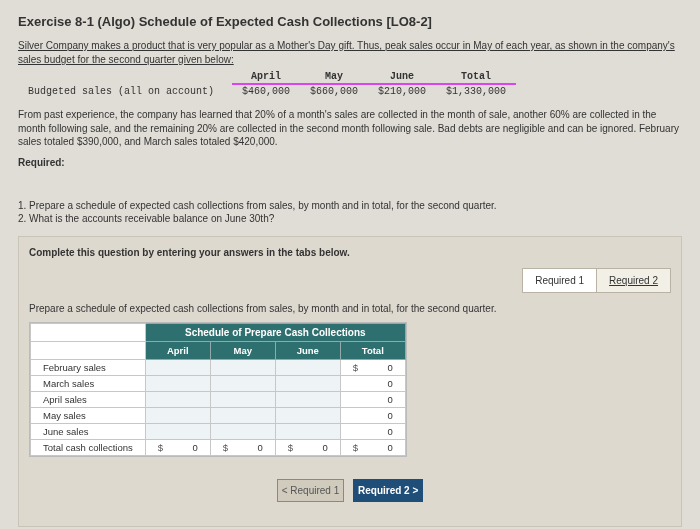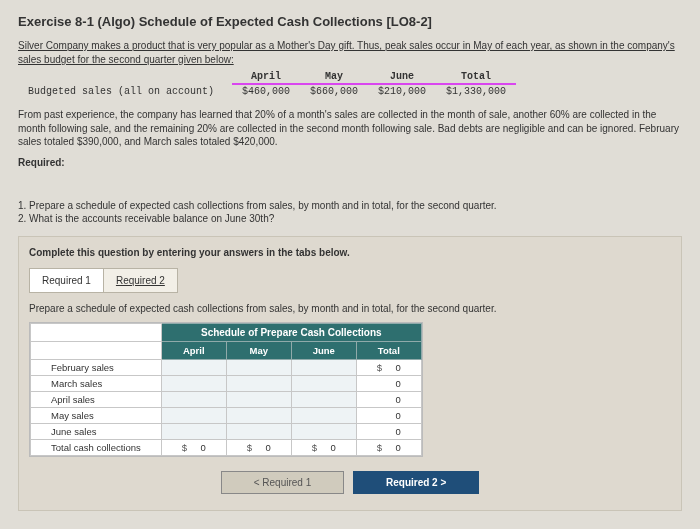--- a/index.html
+++ b/index.html
@@ -30,53 +30,53 @@
   .req-head { font-weight: bold; font-size: 10px; margin-bottom: 2px; }
   .req-list { font-size: 10px; line-height: 1.35; margin-bottom: 10px; margin-top: 31px; }
 
   .inner-box {
     background: #ded9cf;
     border: 1px solid #c9c4b7;
     padding: 10px 10px 12px 10px;
   }
   .instruct-bold { font-weight: bold; font-size: 10px; margin-bottom: 10px; }
 
-  .tabs { display: flex; margin-bottom: 10px; }
+  .tabs { display: flex; margin-bottom: 10px; justify-content: flex-end; }
   .tab {
     border: 1px solid #b8b3a5;
     padding: 6px 12px;
     font-size: 10px;
     background: #f2efe7;
     cursor: pointer;
   }
   .tab.active { background: #fff; }
   .tab + .tab { border-left: none; text-decoration: underline; }
 
   .subinstr { font-size: 10px; margin-bottom: 8px; }
 
   .sched-wrap { background: #fff; border: 1px solid #bbb; display: inline-block; }
   .sched { border-collapse: collapse; font-size: 9.5px; }
   .sched th {
     background: #2e6f6f; color: #fff; font-weight: bold;
     border: 1px solid #8faaaa; padding: 3px 6px; text-align: center;
   }
   .sched th.title { background: #2e6f6f; font-size: 10px; }
   .sched td {
-    border: 1px solid #c7c7c7; padding: 2px 20px; height: 16px;
+    border: 1px solid #c7c7c7; padding: 2px 12px; height: 16px;
     text-align: right;
   }
   .sched td.rowlbl { text-align: left; min-width: 110px; background: #fff; }
   .sched td.input { background: #eef3f5; min-width: 65px; }
   .sched td.total { background: #fff; min-width: 65px; }
   .sched td .d { color:#555; float:left; }
 
   .navbtns { margin-top: 8px; text-align: center; }
   .navbtn {
-    display: inline-block; font-size: 10px; padding: 5px 32px;
-    border: 1px solid #888; cursor: pointer; margin: 4px 3px;
+    display: inline-block; font-size: 10px; padding: 5px 4px;
+    border: 1px solid #888; cursor: pointer; margin: 12px 3px;
   }
   .nav-prev { background: #d0cbbd; color:#555; }
   .nav-next { background: #1f4e79; color: #fff; border-color:#1f4e79; font-weight: bold; }
 </style>
 </head>
 <body>
 
 <h1>Exercise 8-1 (Algo) Schedule of Expected Cash Collections [LO8-2]</h1>
 
 <p class="intro">Silver Company makes a product that is very popular as a Mother's Day gift. Thus, peak sales occur in May of each year, as shown in the company's sales budget for the second quarter given below:</p>

